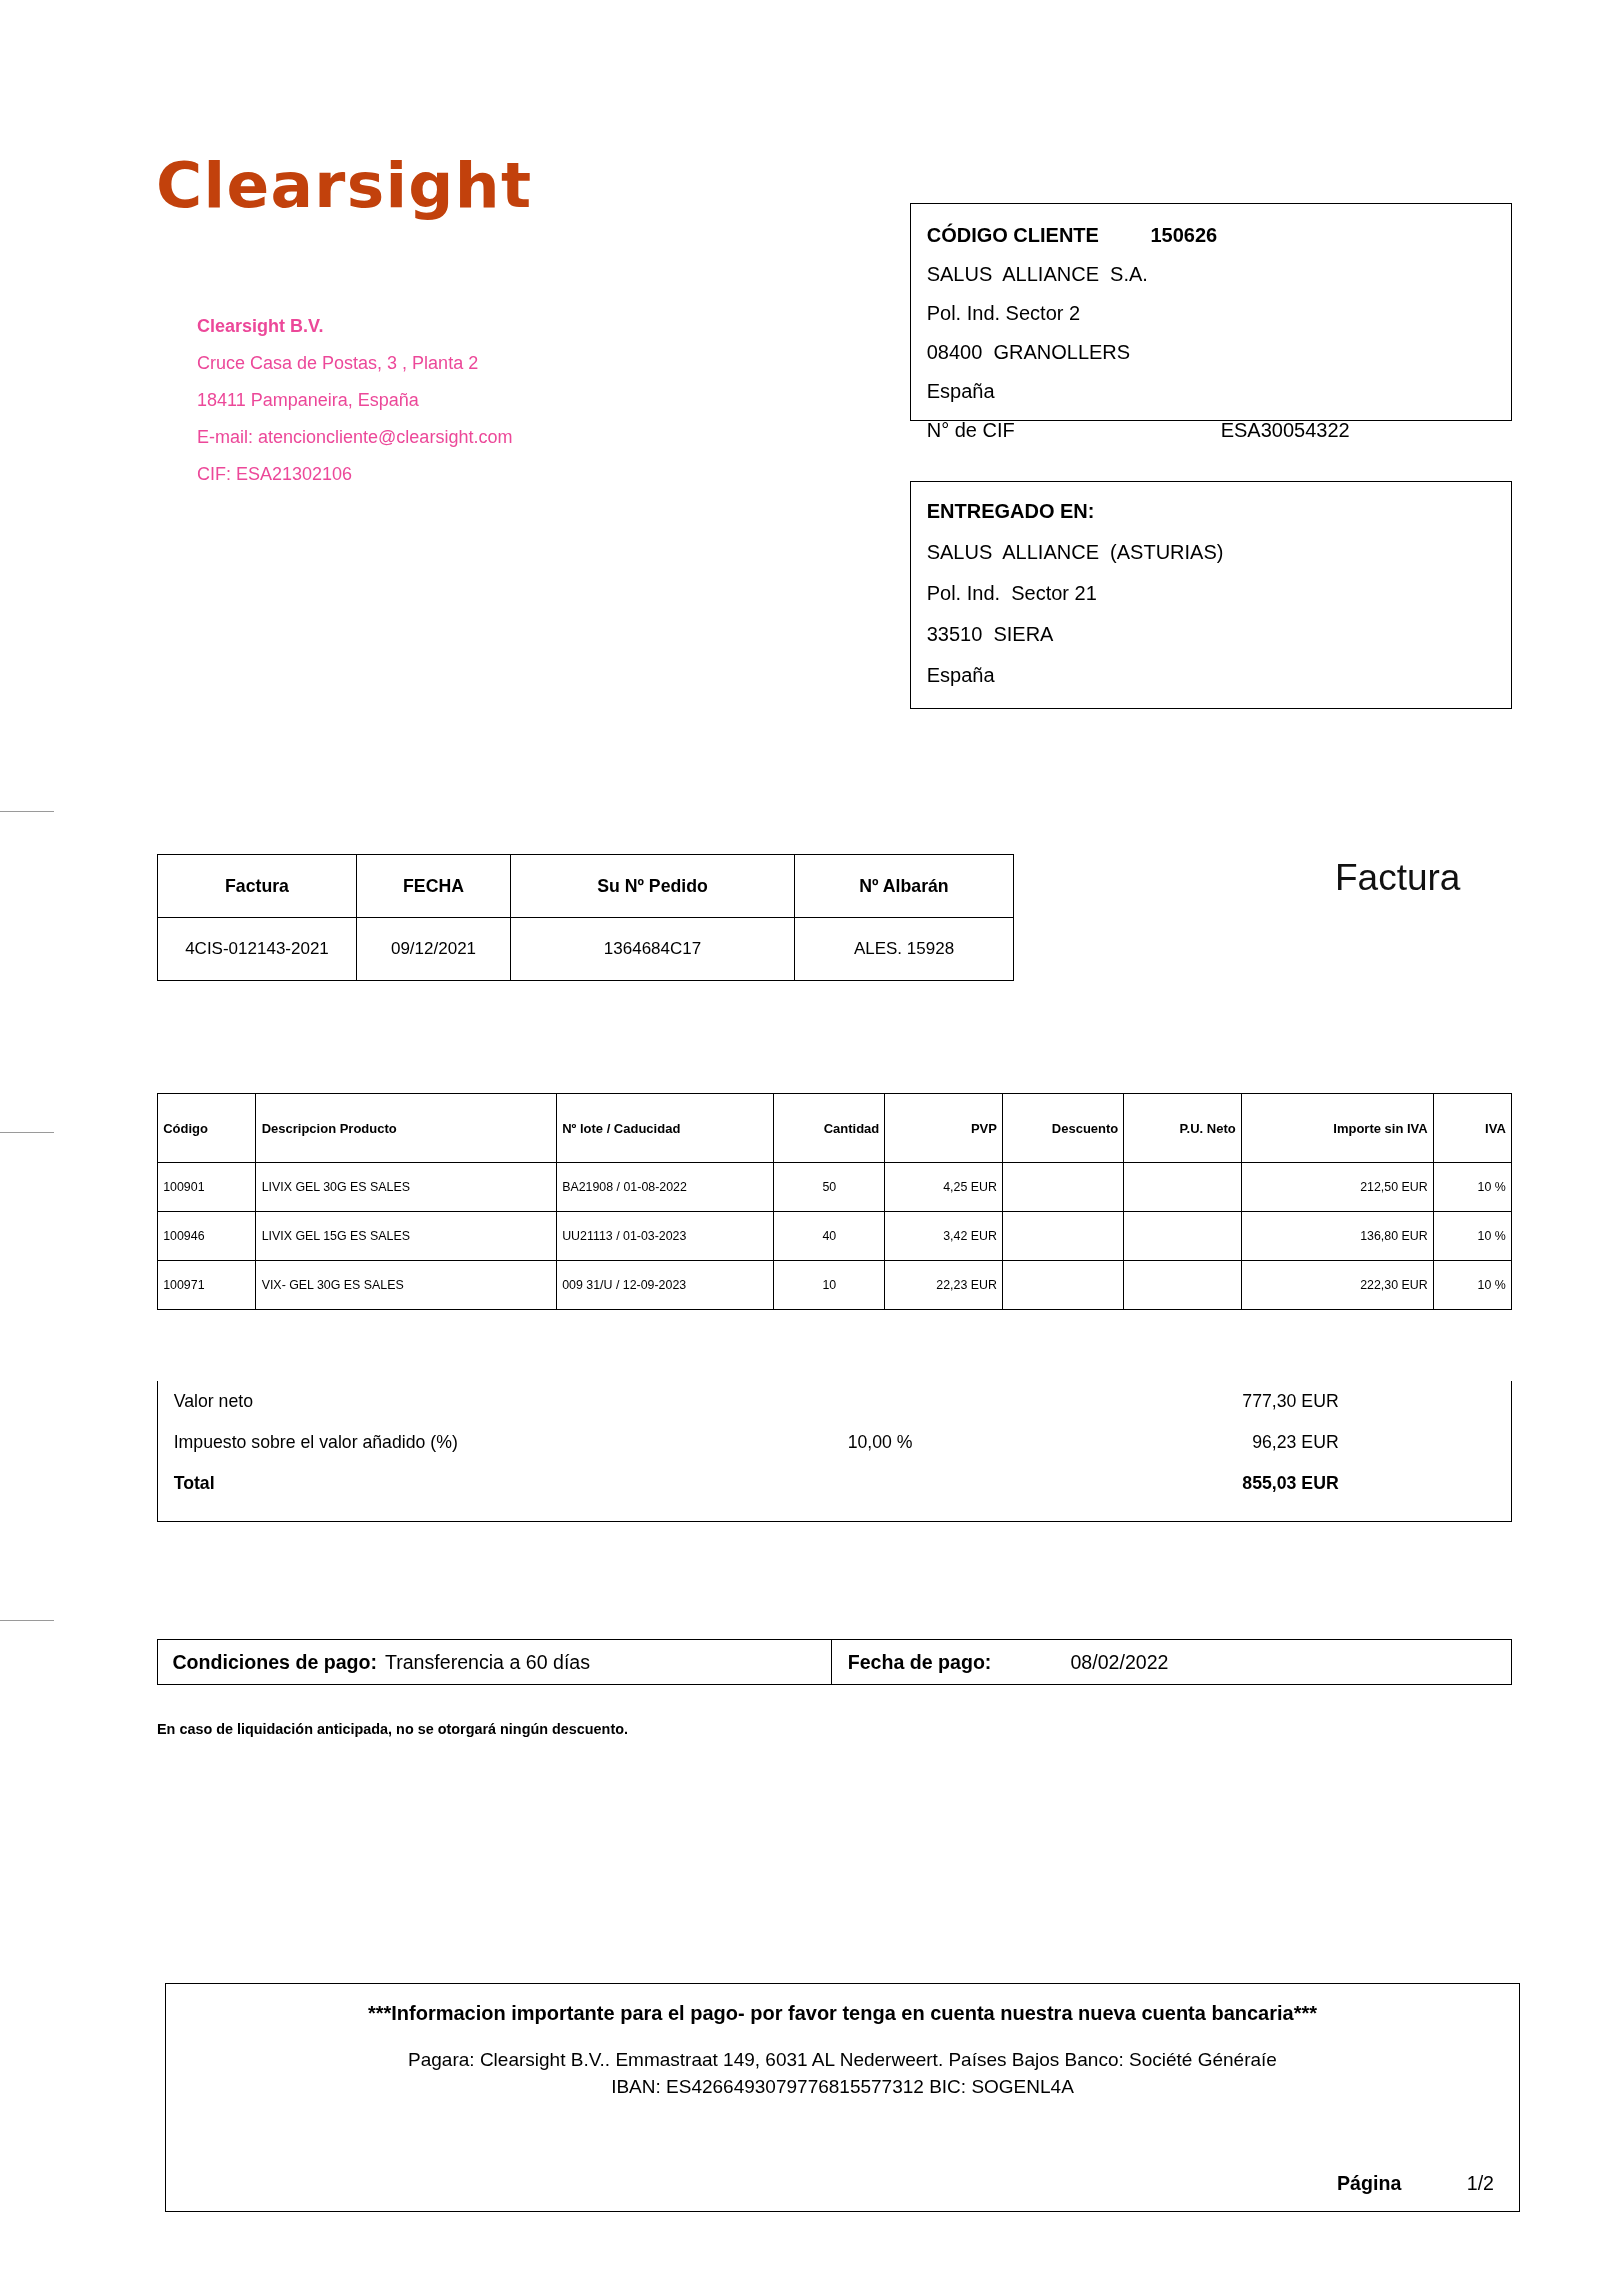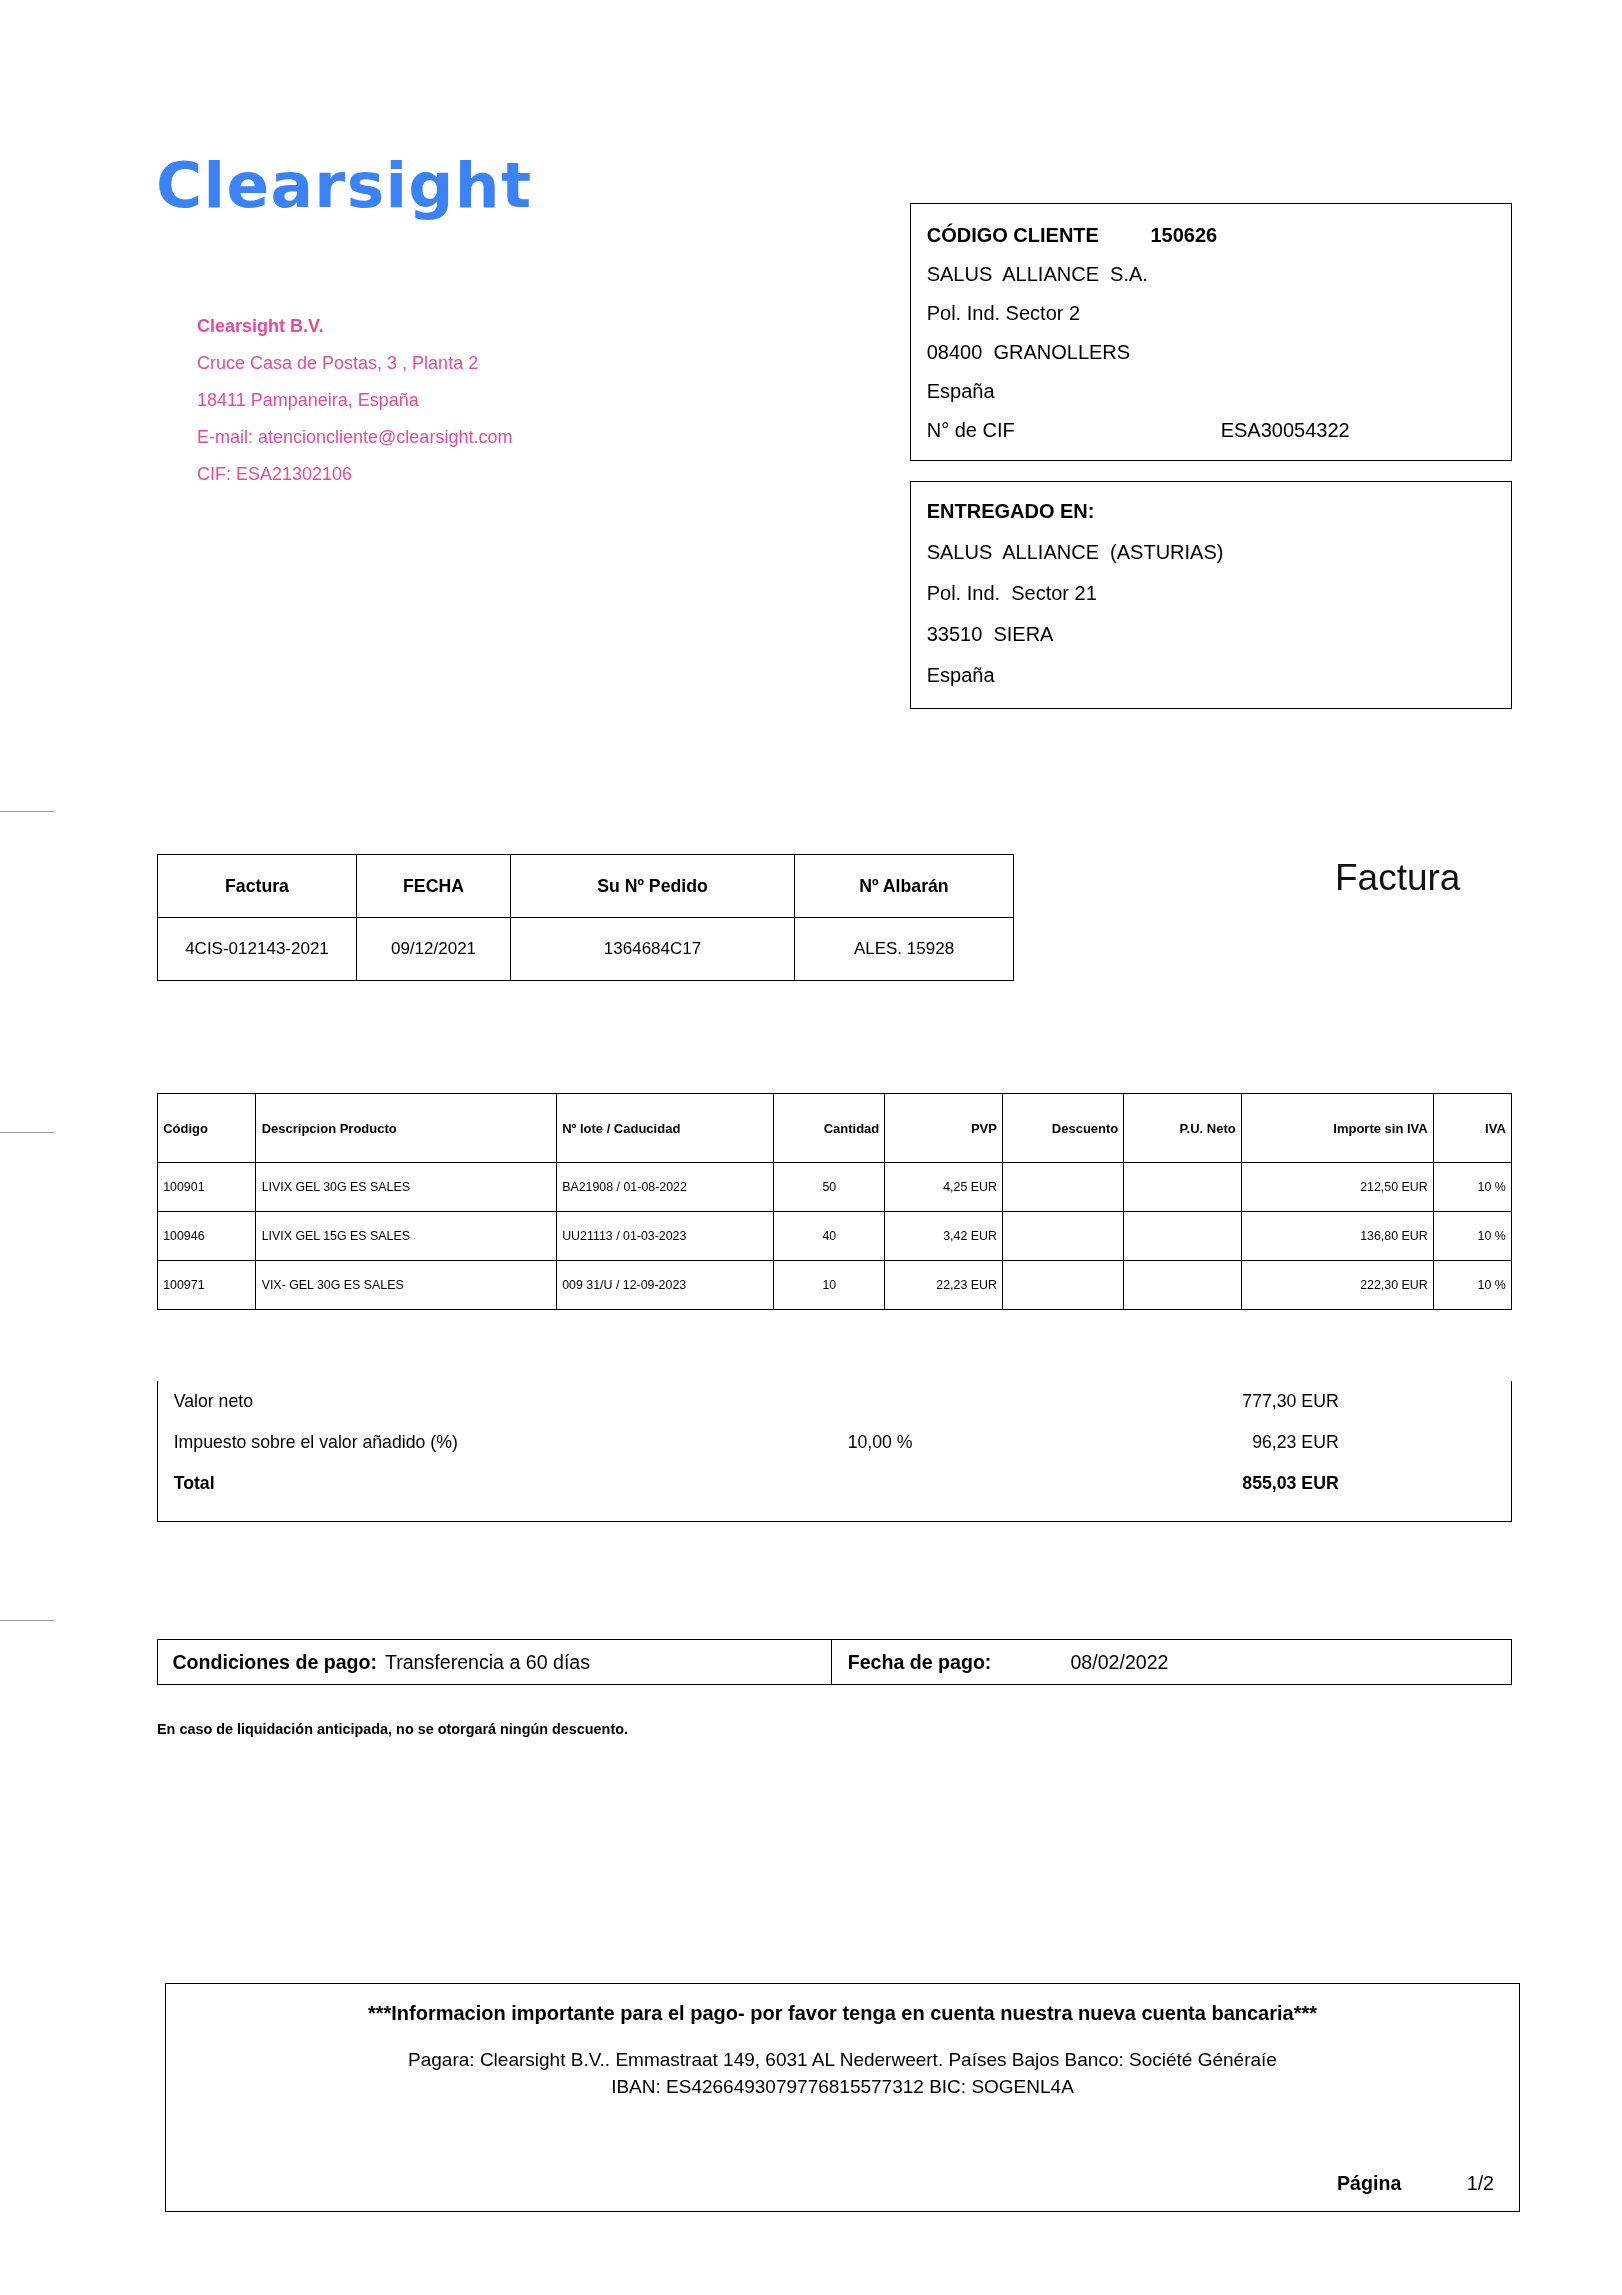--- a/index.html
+++ b/index.html
@@ -23,21 +23,21 @@
   }
 
   
   .logo {
     position: absolute;
     left: 156px;
     top: 149px;
     font-size: 63px;
     font-weight: bold;
     letter-spacing: 1.3px;
-    color: #3b82f6;
+    color: #c2410c;
     font-family: "DejaVu Sans", sans-serif;
   }
 
   
   .sender {
     position: absolute;
     left: 157px;
     top: 308px;
     width: 458px;
     font-size: 18px;
@@ -46,21 +46,21 @@
     margin-left: 40px;
   }
   .sender .bold { font-weight: bold; }
 
   
   .client-box {
     position: absolute;
     left: 910px;
     top: 203px;
     width: 602px;
-    height: 258px;
+    height: 218px;
     border: 1.3px solid #000;
     box-sizing: border-box;
     padding: 11.8px 15.7px 0 15.7px;
   }
   .client-line {
     font-size: 20px;
     line-height: 39px;
     white-space: pre;
   }
   .client-head {

